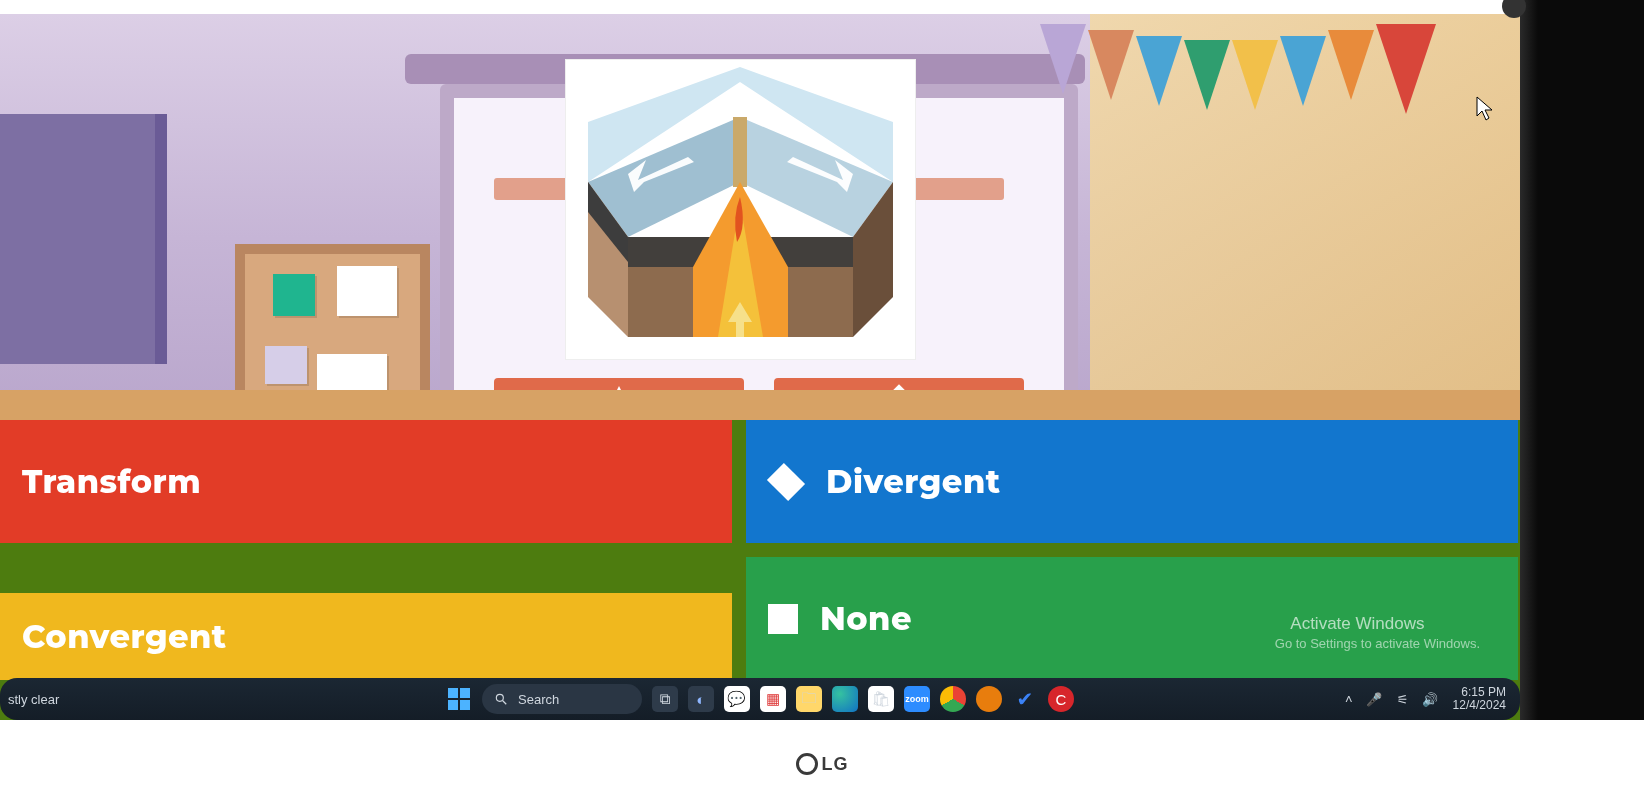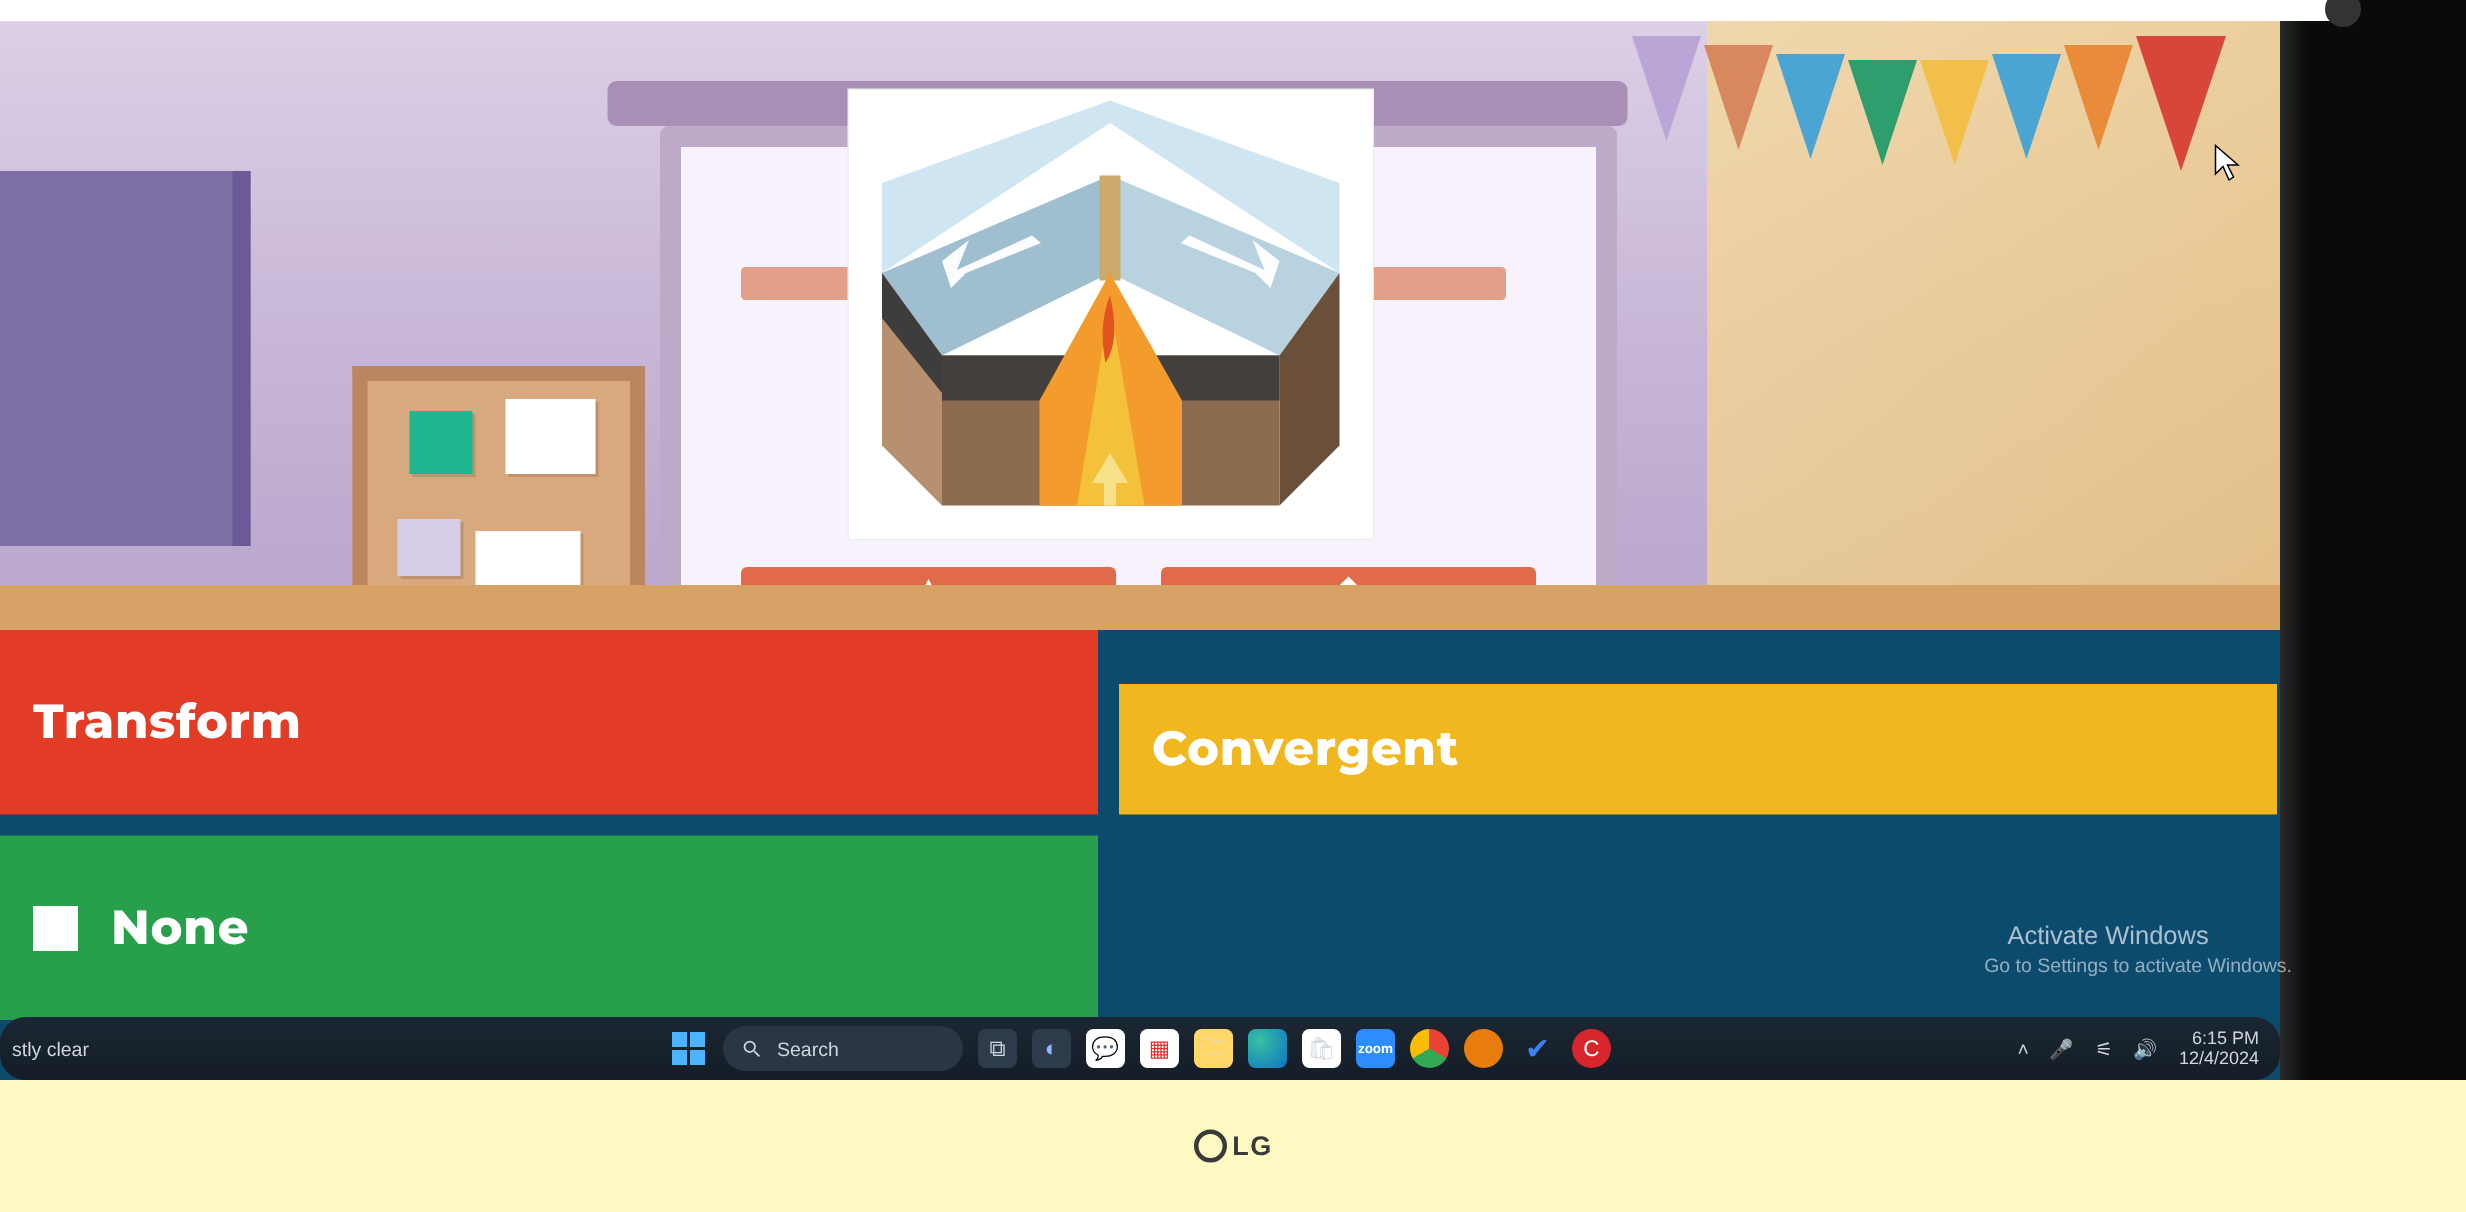--- a/index.html
+++ b/index.html
@@ -1,16 +1,16 @@
 <!DOCTYPE html>
 <html><head>
 <meta charset="utf-8">
 <style>
   html,body{margin:0;padding:0;width:1644px;height:808px;overflow:hidden;font-family:"Segoe UI",Arial,sans-serif;background:#000;}
-  .screen{position:absolute;left:0;top:0;width:1520px;height:720px;background:#0c4a6e;padding-left:48px;}
+  .screen{position:absolute;left:0;top:0;width:1520px;height:720px;background:#4d7c0f;}
   
   .bar-top{position:absolute;left:0;top:0;width:100%;height:14px;background:#fff;z-index:5;}
   .close-dot{position:absolute;right:-6px;top:-6px;width:24px;height:24px;border-radius:50%;background:#333;z-index:6;}
   
   .room{position:absolute;left:0;top:14px;width:100%;height:406px;overflow:hidden;}
   .wall{position:absolute;inset:0;background:linear-gradient(180deg,#dccfe6 0%,#c6b5d6 55%,#b9a6cc 100%);}
   .floor{position:absolute;left:0;bottom:0;width:100%;height:30px;background:#d7a265;}
   
   .lframe{position:absolute;left:0;top:100px;width:155px;height:250px;background:#7d6fa3;border-right:12px solid #6a5b96;}
   
@@ -55,21 +55,21 @@
   .tb-right{margin-left:auto;display:flex;align-items:center;gap:14px;padding-right:14px;}
   .tb-ico{width:26px;height:26px;border-radius:5px;display:flex;align-items:center;justify-content:center;font-size:15px;}
   .winlogo{width:22px;height:22px;display:grid;grid-template-columns:1fr 1fr;grid-template-rows:1fr 1fr;gap:2px;}
   .winlogo span{background:#4cb3ff;}
   .search{display:flex;align-items:center;gap:10px;background:#2a3644;border-radius:18px;padding:5px 18px 5px 12px;min-width:130px;height:20px;}
   .search svg{width:14px;height:14px;}
   .clockbox{text-align:right;line-height:1.05;font-size:12px;}
   
   .bezel-r{position:absolute;left:1520px;top:0;width:124px;height:808px;background:#0a0a0a;}
   .bezel-r .edge{position:absolute;left:0;top:0;width:18px;height:720px;background:linear-gradient(90deg,#2a2a2a,#0a0a0a);}
-  .bezel-b{position:absolute;left:0;top:720px;width:1644px;height:88px;background:#fef9c3;display:flex;align-items:center;justify-content:center;}
+  .bezel-b{position:absolute;left:0;top:720px;width:1644px;height:88px;background:#ffffff;display:flex;align-items:center;justify-content:center;}
   .lg{color:#3a3a3a;font-weight:700;font-size:18px;letter-spacing:1px;display:flex;align-items:center;gap:4px;}
   .lg .dot{width:16px;height:16px;border:3px solid #3a3a3a;border-radius:50%;}
   .cursor{position:absolute;left:1476px;top:96px;z-index:50;pointer-events:none;}
 </style>
 </head>
 <body>
 
 <div class="screen">
   <div class="bar-top"></div>
   <div class="close-dot"></div>
@@ -138,20 +138,24 @@
       <path d="M120 95 L70 118 L78 98 L60 112 L66 130 L76 120 L126 100 Z" fill="#ffffff" opacity=".95"></path>
       <path d="M225 95 L275 118 L267 98 L285 112 L279 130 L269 120 L219 100 Z" fill="#ffffff" opacity=".95"></path>
 
       <polygon points="172,240 160,260 168,260 168,275 176,275 176,260 184,260" fill="#f6e08a"></polygon>
     </svg>
   </div>
 
   <div class="answers">
     <div class="ans red">
       <span>Transform</span>
+    </div>
+    <div class="ans blue">
+      <span class="shape diamond"></span>
+      <span>Divergent</span>
     </div>
     <div class="ans yellow">
       <span>Convergent</span>
     </div>
     <div class="ans green">
       <span class="shape square"></span>
       <span>None</span>
     </div>
   </div>
 

